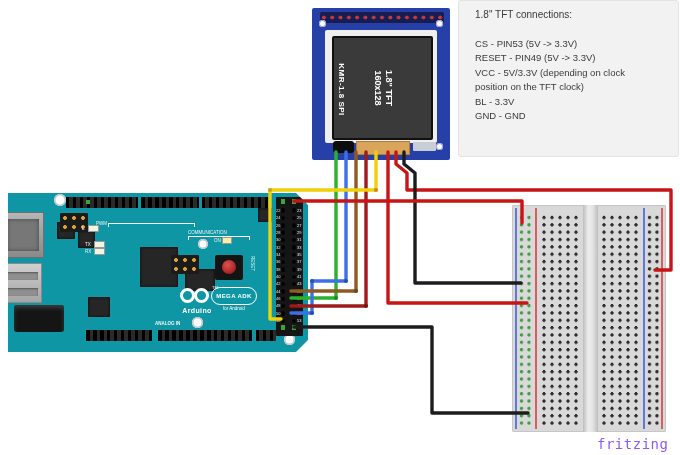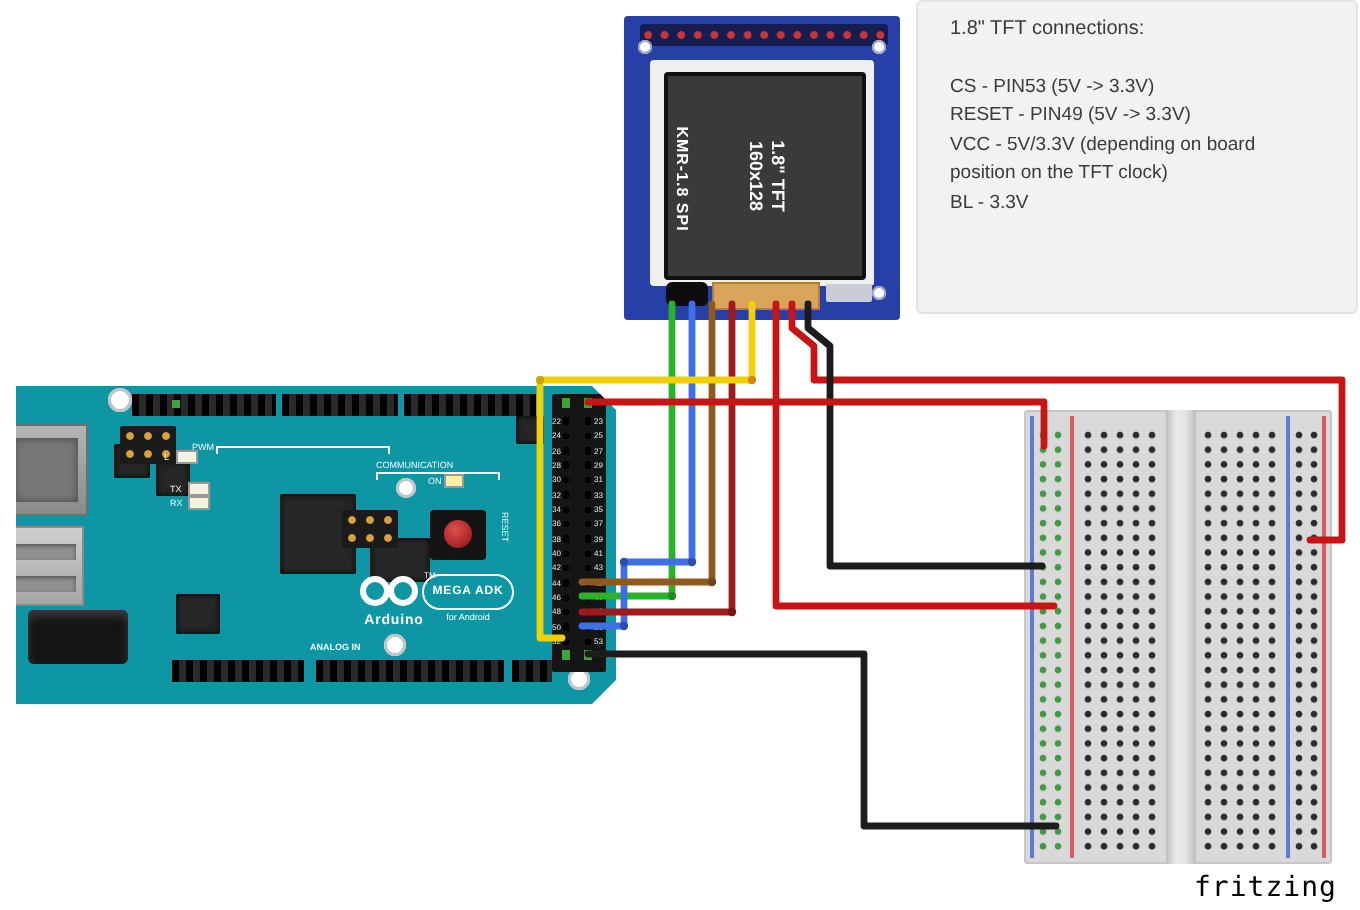--- a/index.html
+++ b/index.html
@@ -78,37 +78,38 @@
       background-size:7.5px 7.35px;}
   .dots.rail-dark{width:15px;
       background-image:radial-gradient(circle at 3.5px 3.5px,#2c2c2c 1.4px,rgba(0,0,0,0) 1.9px);
       background-size:7.5px 7.35px;}
   .dots.bank{width:40px;
       background-image:radial-gradient(circle at 4px 3.5px,#2c2c2c 1.4px,rgba(0,0,0,0) 1.9px);
       background-size:8px 7.35px;}
   #groove{left:71px;top:0;bottom:0;width:15px;position:absolute;
       background:linear-gradient(90deg,#bdbdbd,#ececec 35%,#e4e4e4 65%,#bdbdbd);}
 
-  #watermark{left:597px;top:436px;color:#000000;font-size:14px;
+  #watermark{left:597px;top:436px;color:#8b5cf6;font-size:14px;
       font-family:"DejaVu Sans Mono",monospace;letter-spacing:.5px;}
 
   #wire-svg{position:absolute;left:0;top:0;pointer-events:none;}
 </style>
 </head>
 <body>
 
 <div id="stage">
 
   <div id="notes" class="abs">
     <div class="title">1.8" TFT connections:</div>
     <div class="nline">CS - PIN53 (5V -&gt; 3.3V)</div>
     <div class="nline">RESET - PIN49 (5V -&gt; 3.3V)</div>
-    <div class="nline">VCC - 5V/3.3V (depending on board</div>
+    <div class="nline">VCC - 5V/3.3V (depending on clock</div>
     <div class="nline">position on the TFT clock)</div>
     <div class="nline">BL - 3.3V</div>
+    <div class="nline">GND - GND</div>
   </div>
 
   <div id="tft-board" class="abs">
     <div id="tft-pinstrip" class="abs"></div>
     <div class="tft-hole abs" style="left:7px;top:12px;"></div>
     <div class="tft-hole abs" style="left:124px;top:12px;"></div>
     <div class="tft-hole abs" style="left:124px;top:135px;"></div>
     <div id="tft-bezel" class="abs">
       <div id="tft-screen" class="abs">
         <div id="tft-screen-label">

